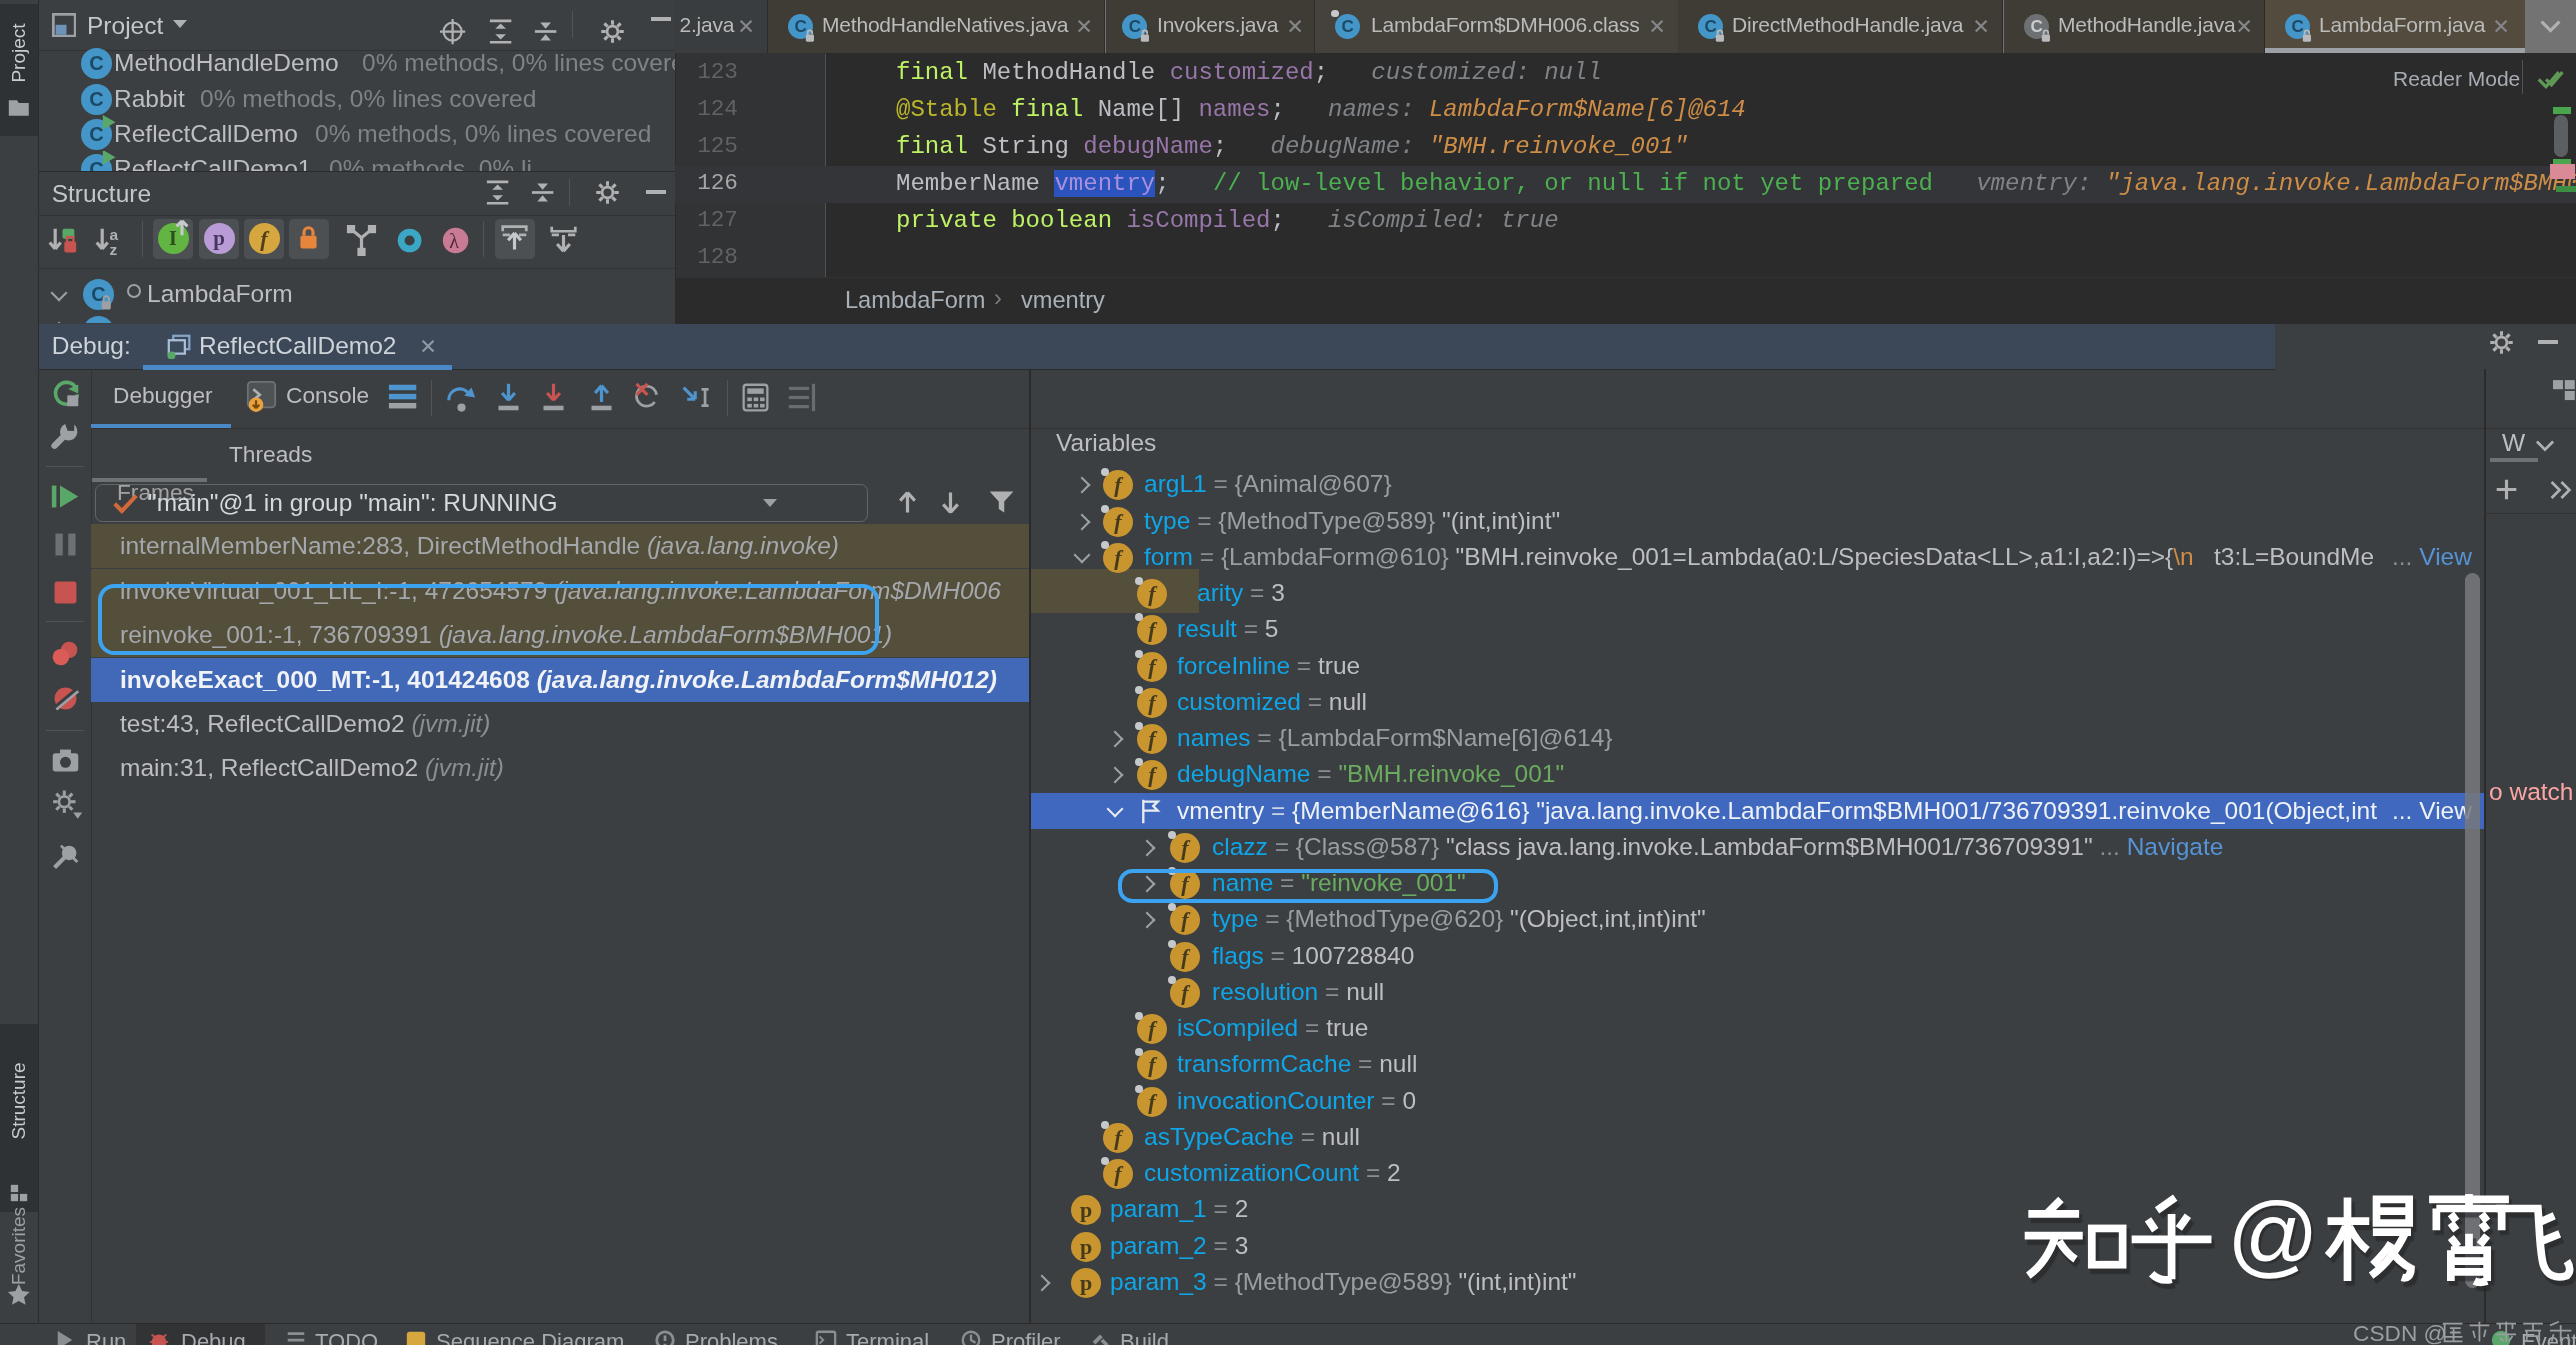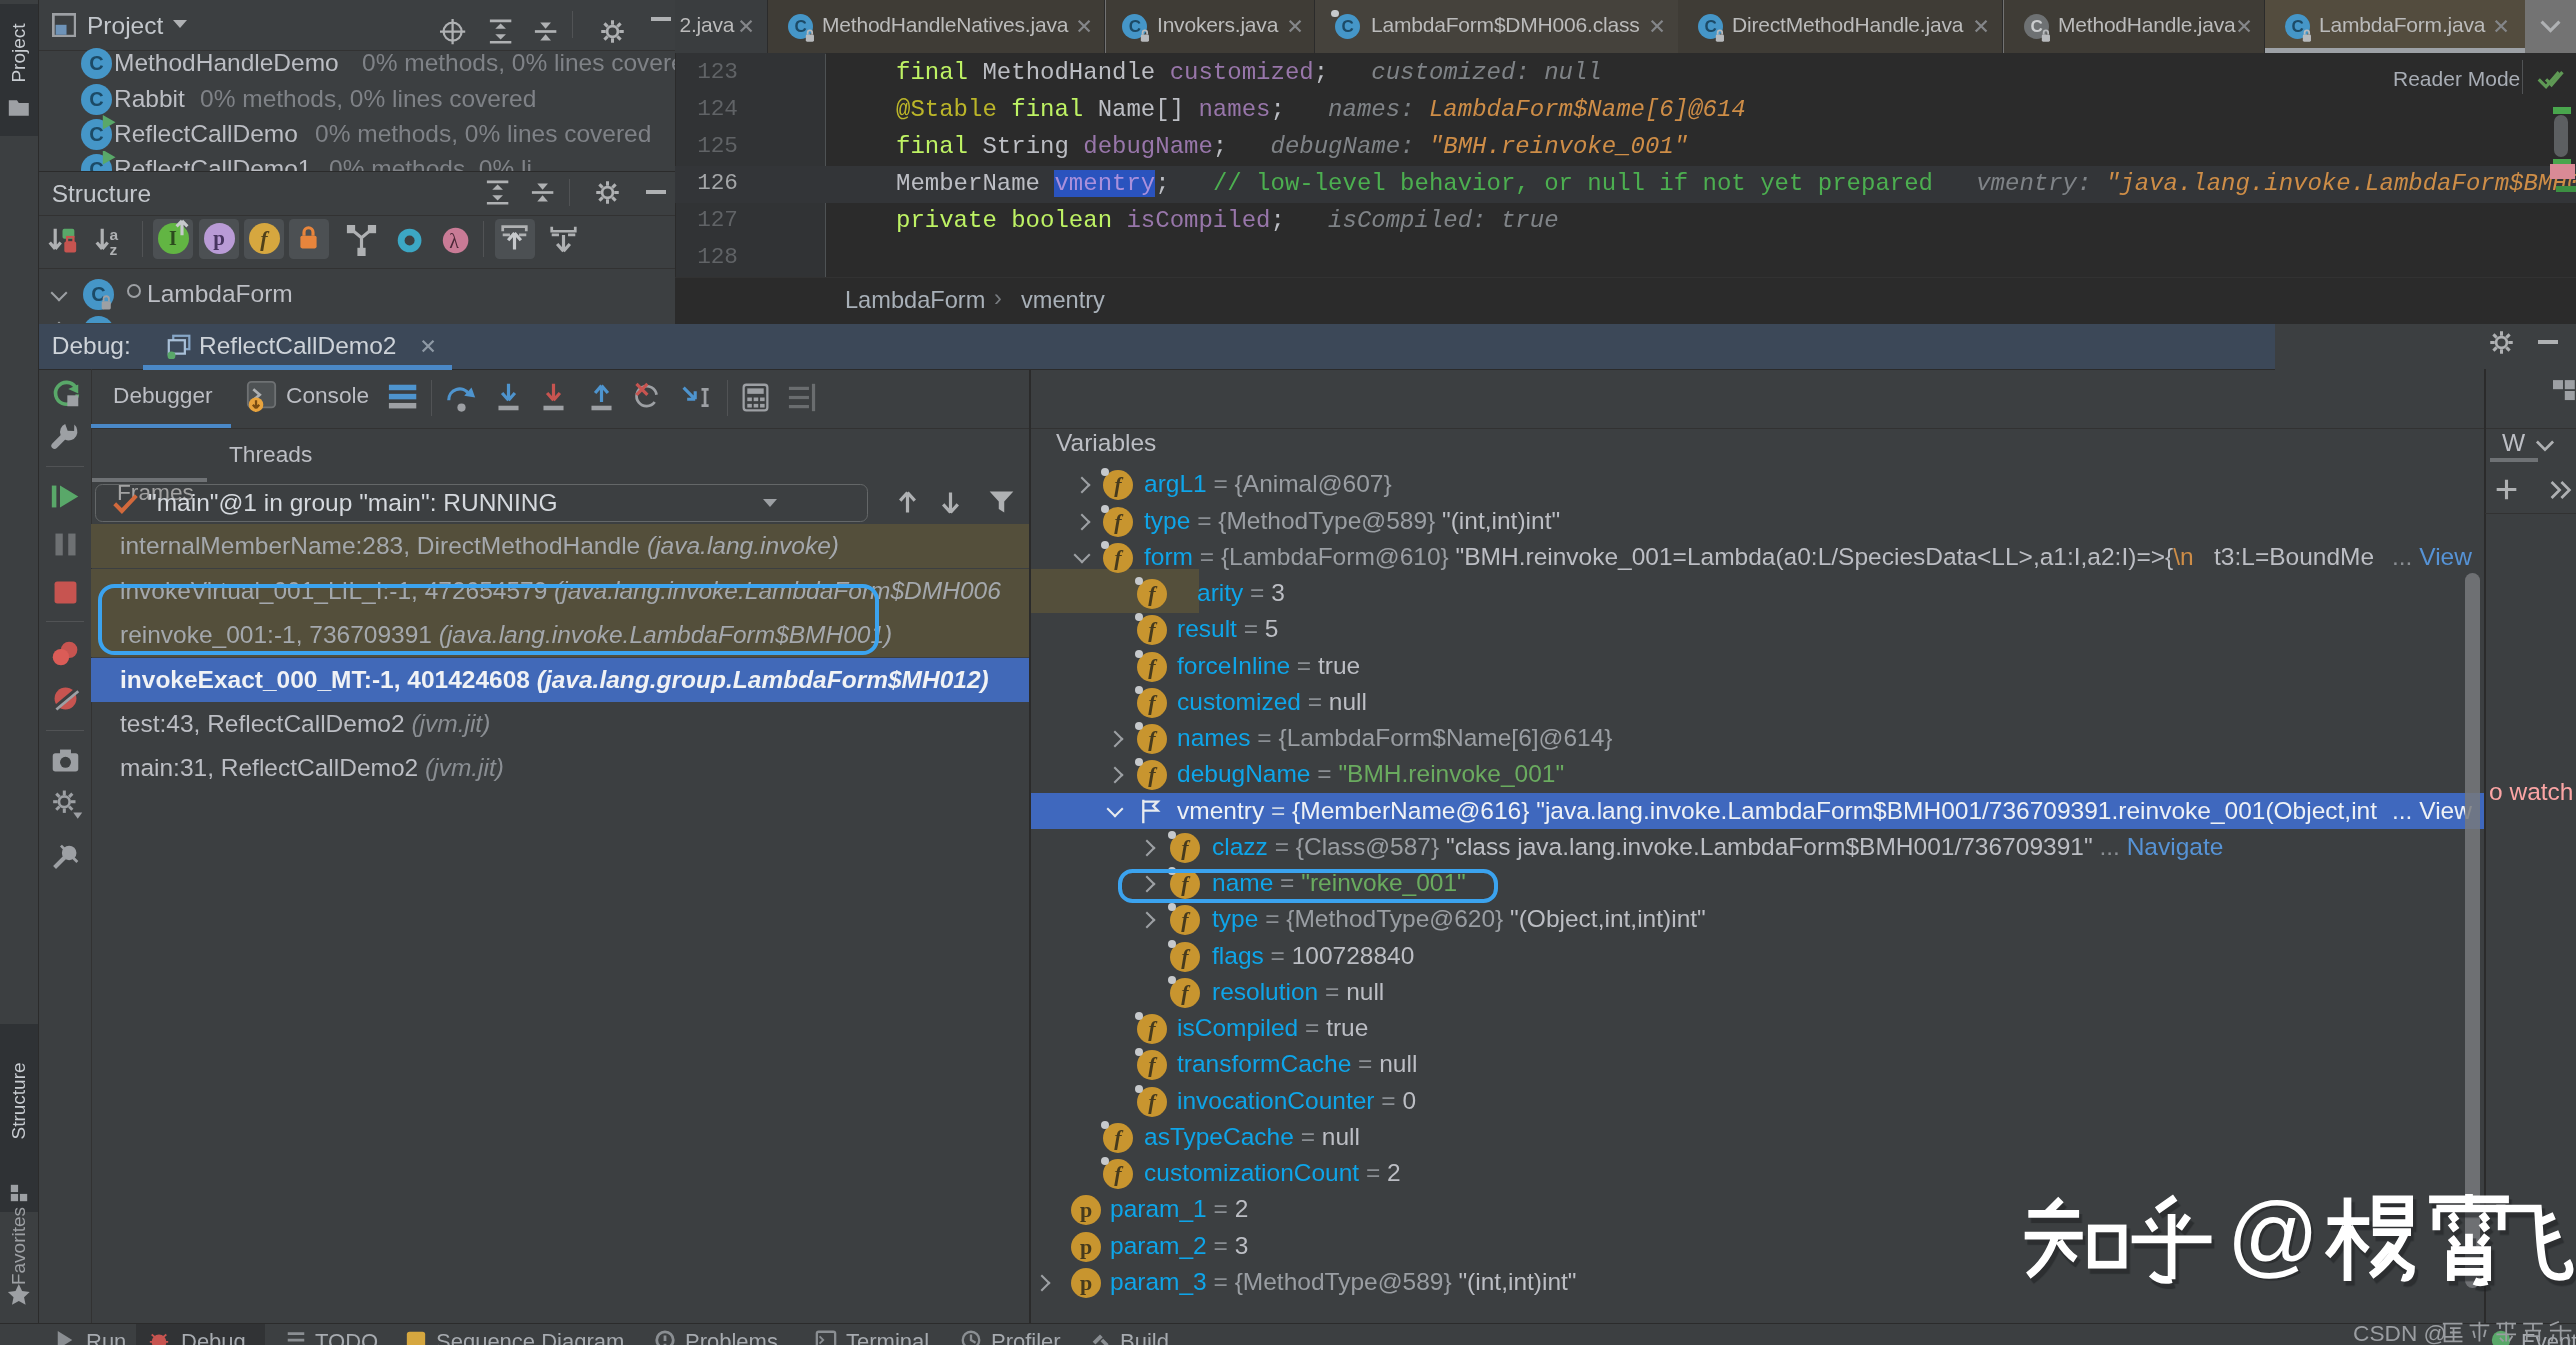--- a/index.html
+++ b/index.html
@@ -495,21 +495,21 @@
   <div class="abs" style="left:52px;top:200px;width:938px;height:44px;background:#544f3b;">
       <span class="abs row" style="left:29px;top:8.2px;color:#a4a8ad;">internalMemberName:283, DirectMethodHandle <i>(java.lang.invoke)</i></span>
     </div>
   <div class="abs" style="left:52px;top:245px;width:1108px;height:44px;background:#544f3b;">
       <span class="abs row" style="left:29px;top:8.2px;color:#a4a8ad;">invokeVirtual_001_LIL_I:-1, 472654579 <i>(java.lang.invoke.LambdaForm$DMH006</i></span>
     </div>
   <div class="abs" style="left:52px;top:289px;width:938px;height:44px;background:#544f3b;">
       <span class="abs row" style="left:29px;top:8.2px;color:#a4a8ad;">reinvoke_001:-1, 736709391 <i>(java.lang.invoke.LambdaForm$BMH001)</i></span>
     </div>
   <div class="abs" style="left:52px;top:334px;width:938px;height:44px;background:#4169b8;">
-      <span class="abs row" style="left:29px;top:8.2px;color:#f0f2f5;font-weight:bold;">invokeExact_000_MT:-1, 401424608 <i>(java.lang.group.LambdaForm$MH012)</i></span>
+      <span class="abs row" style="left:29px;top:8.2px;color:#f0f2f5;font-weight:bold;">invokeExact_000_MT:-1, 401424608 <i>(java.lang.invoke.LambdaForm$MH012)</i></span>
     </div>
   <div class="abs" style="left:52px;top:378px;width:938px;height:44px;">
       <span class="abs row" style="left:29px;top:8.2px;color:#bcbec4;">test:43, ReflectCallDemo2 <i class="dim">(jvm.jit)</i></span>
     </div>
   <div class="abs" style="left:52px;top:422px;width:938px;height:44px;">
       <span class="abs row" style="left:29px;top:8.2px;color:#bcbec4;">main:31, ReflectCallDemo2 <i class="dim">(jvm.jit)</i></span>
     </div>
 
   <div class="abs" style="left:59px;top:260px;width:781px;height:71px;border:4.5px solid #3ba3ef;border-radius:16.3px;box-sizing:border-box;"></div>
 

